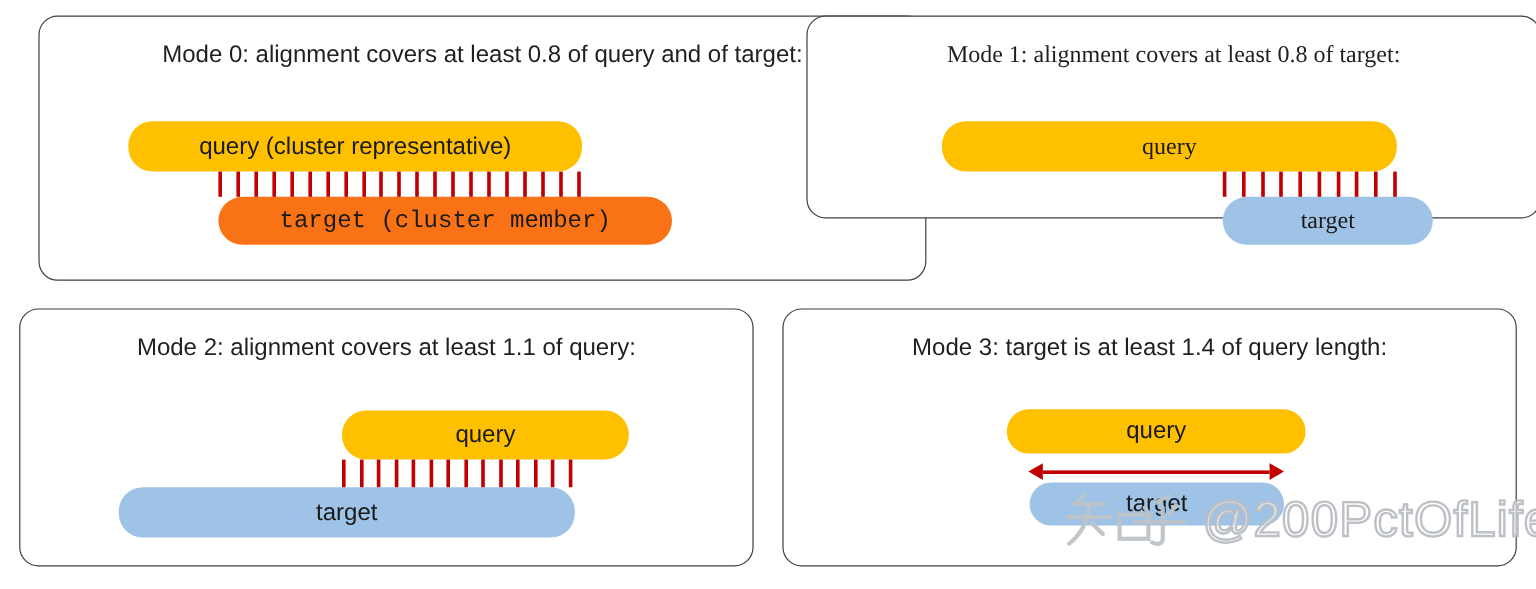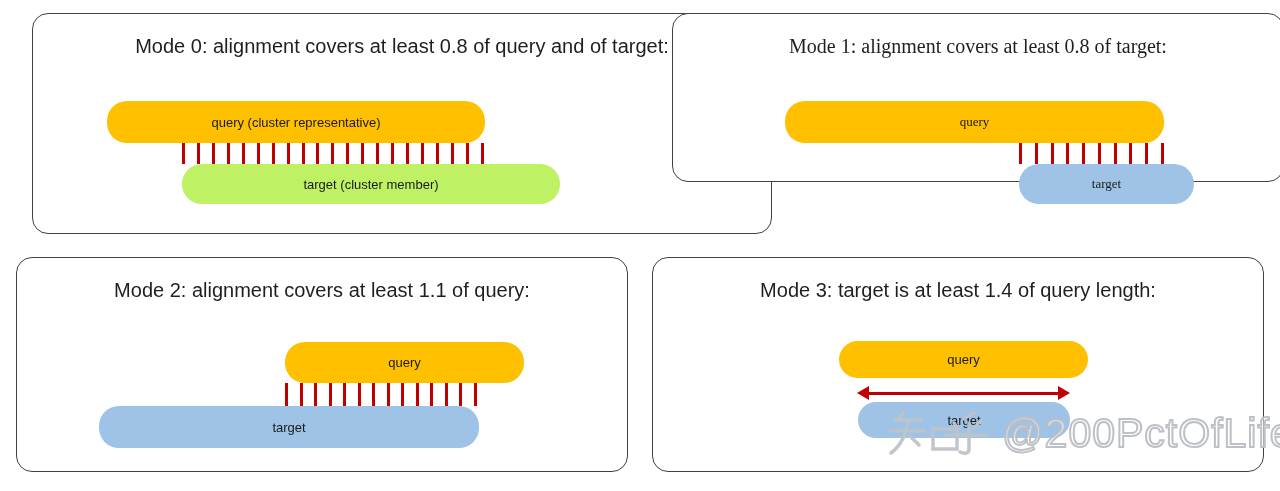--- a/index.html
+++ b/index.html
@@ -29,21 +29,21 @@
     font-size: 20px;
     line-height: 24px;
     color: #1f1f1f;
     white-space: nowrap;
   }
   .bar {
     position: absolute;
     display: flex;
     align-items: center;
     justify-content: center;
-    font-size: 13px;
+    font-size: 20px;
     color: #1a1a1a;
     white-space: nowrap;
     border-radius: 20px;
   }
   .ticks {
     position: absolute;
     display: flex;
     justify-content: space-between;
     align-items: stretch;
   }
@@ -85,21 +85,21 @@
 </style>
 </head>
 <body>
 
 <div id="canvas">
 
   <div class="panel" style="position: absolute; left: 16px; top: 13px; width: 740px; height: 221px; margin-left: 16px;">
     <div class="panel-title">Mode 0: alignment covers at least 0.8 of query and of target:</div>
     <div class="diagram">
         <div class="bar" style="position: absolute; left: 74px; top: 87px; width: 378px; height: 42px; background: rgb(255, 192, 0);">query (cluster representative)</div>
-        <div class="bar" style="position: absolute; left: 149px; top: 150px; width: 378px; height: 40px; background: #bef264;">target (cluster member)</div>
+        <div class="bar" style="position: absolute; left: 149px; top: 150px; width: 378px; height: 40px; background: #f97316; font-family: Liberation Mono, monospace;">target (cluster member)</div>
         <div class="ticks" style="position: absolute; left: 149px; top: 129px; width: 302px; height: 21px;">
           <div class="tick" style="background: rgb(192, 0, 0);"></div>
           <div class="tick" style="background: rgb(192, 0, 0);"></div>
           <div class="tick" style="background: rgb(192, 0, 0);"></div>
           <div class="tick" style="background: rgb(192, 0, 0);"></div>
           <div class="tick" style="background: rgb(192, 0, 0);"></div>
           <div class="tick" style="background: rgb(192, 0, 0);"></div>
           <div class="tick" style="background: rgb(192, 0, 0);"></div>
           <div class="tick" style="background: rgb(192, 0, 0);"></div>
           <div class="tick" style="background: rgb(192, 0, 0);"></div>

